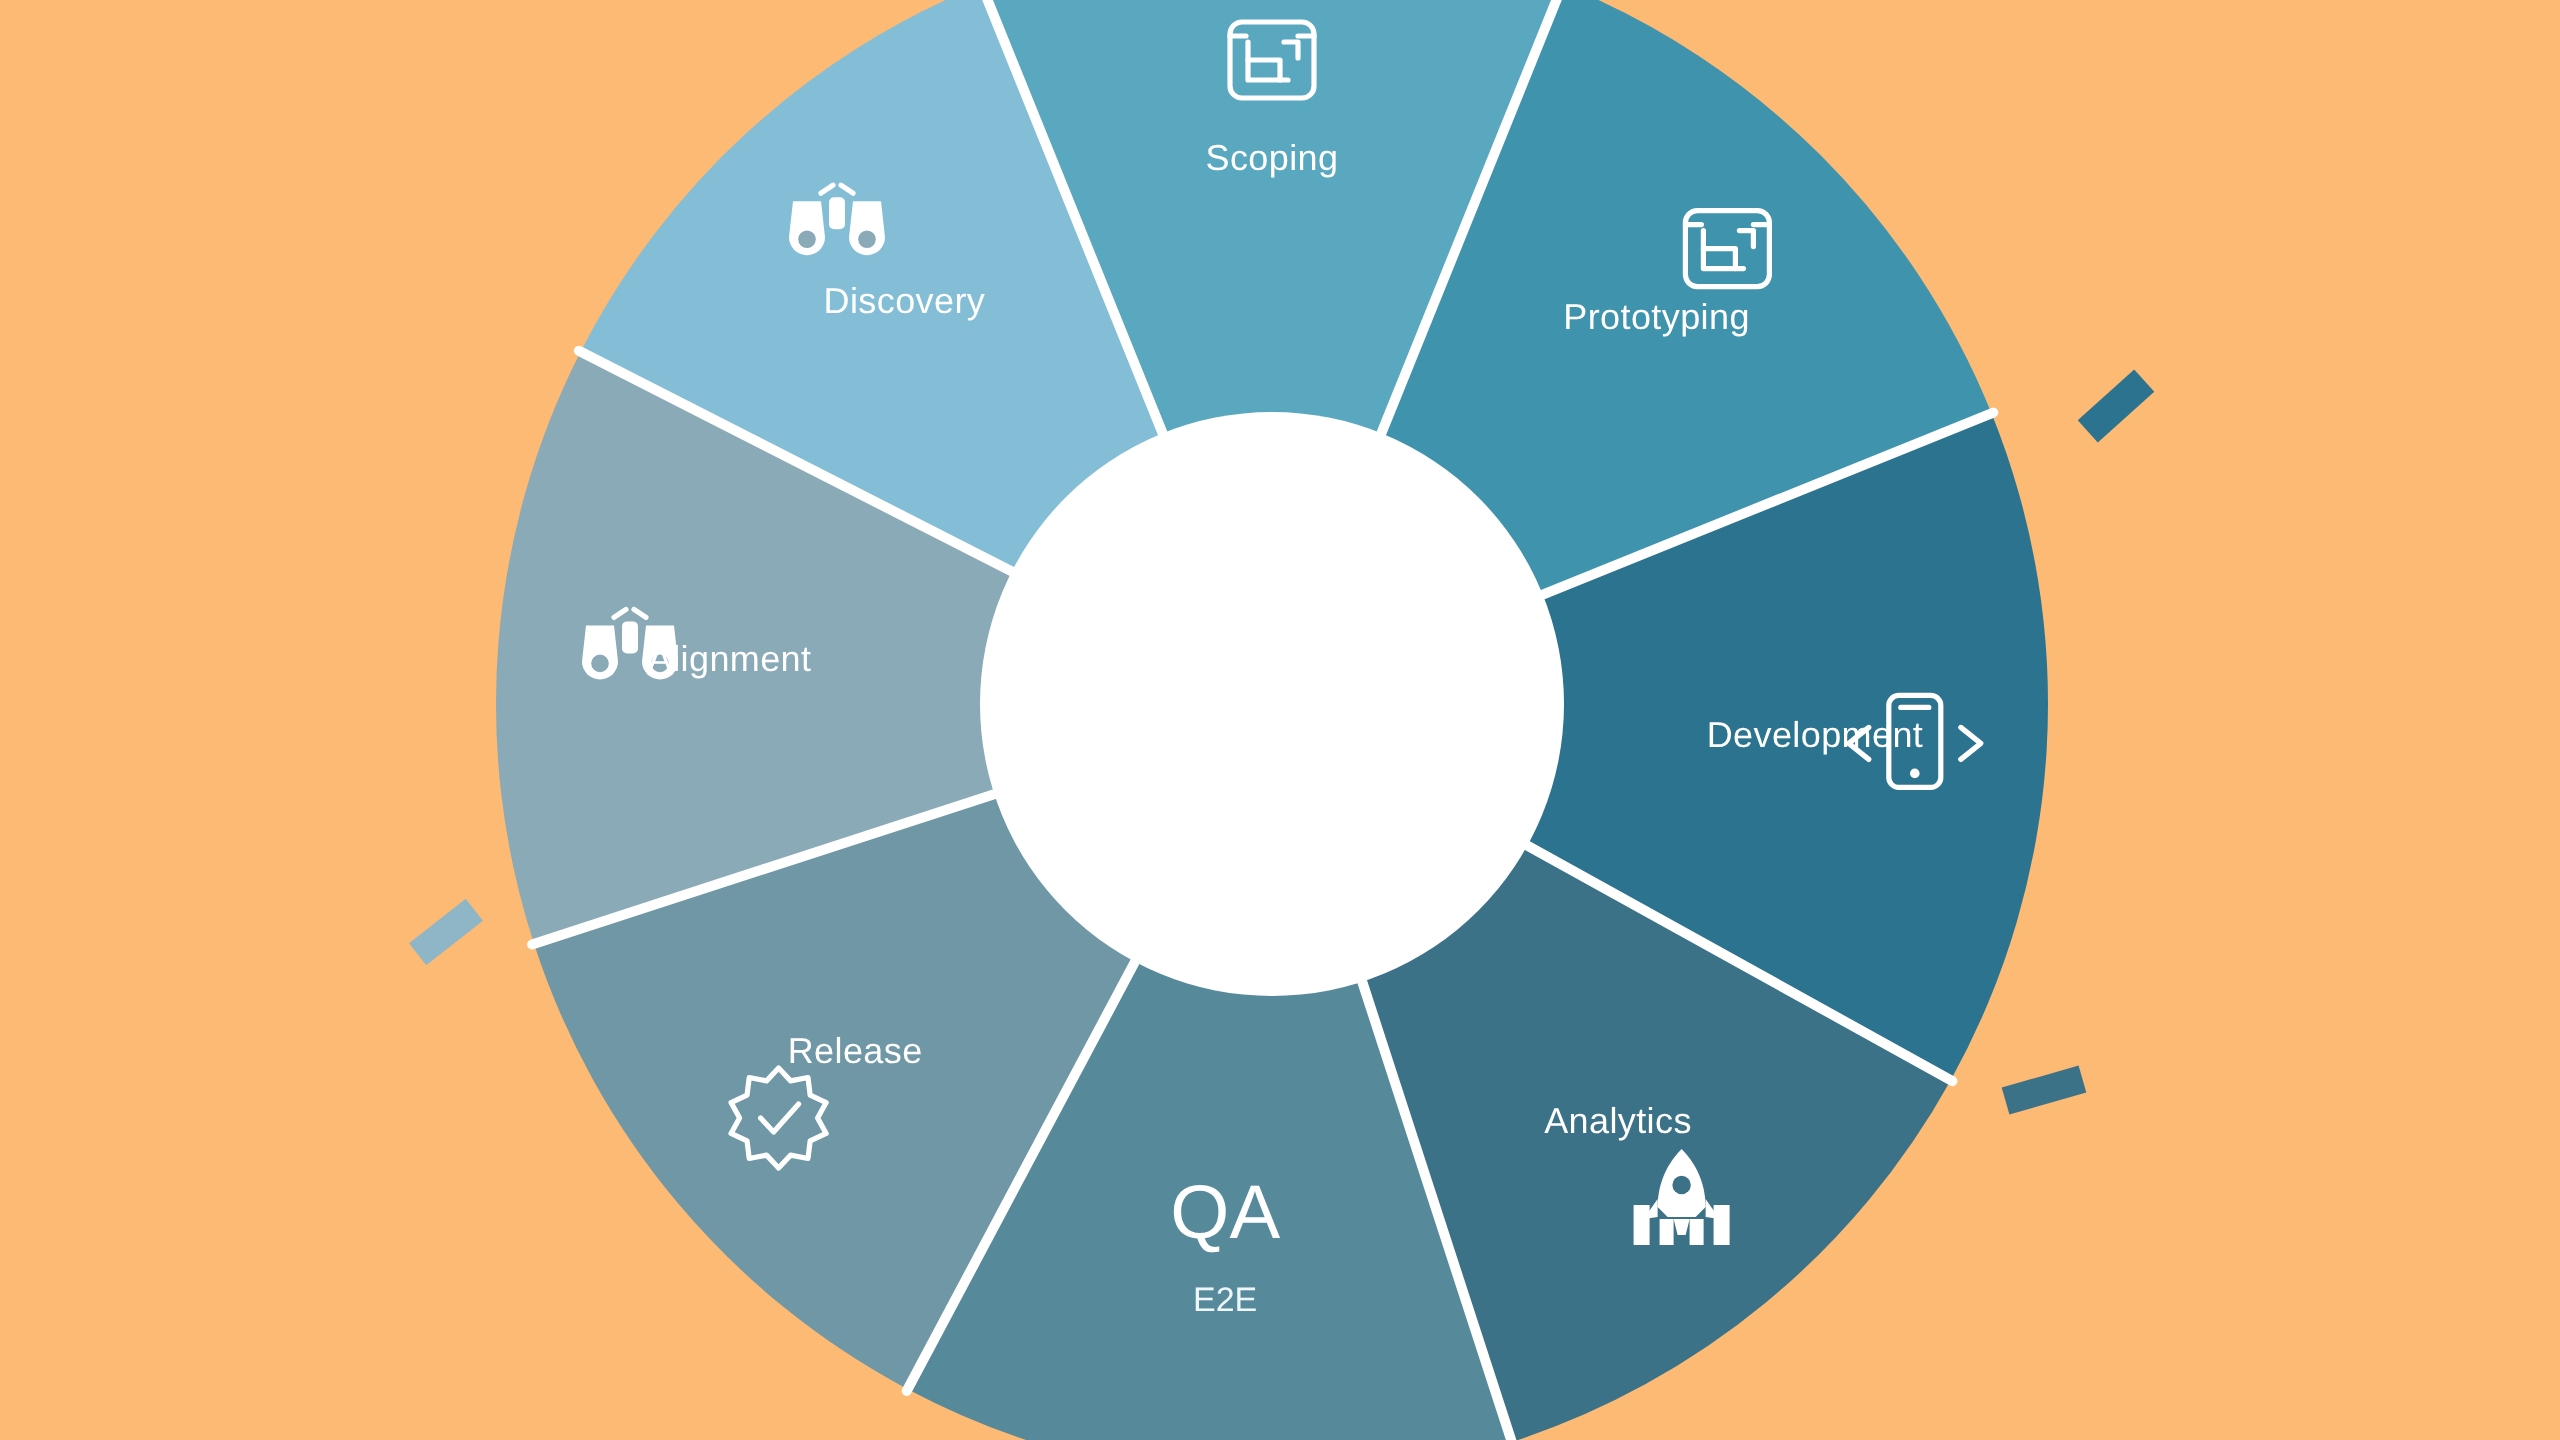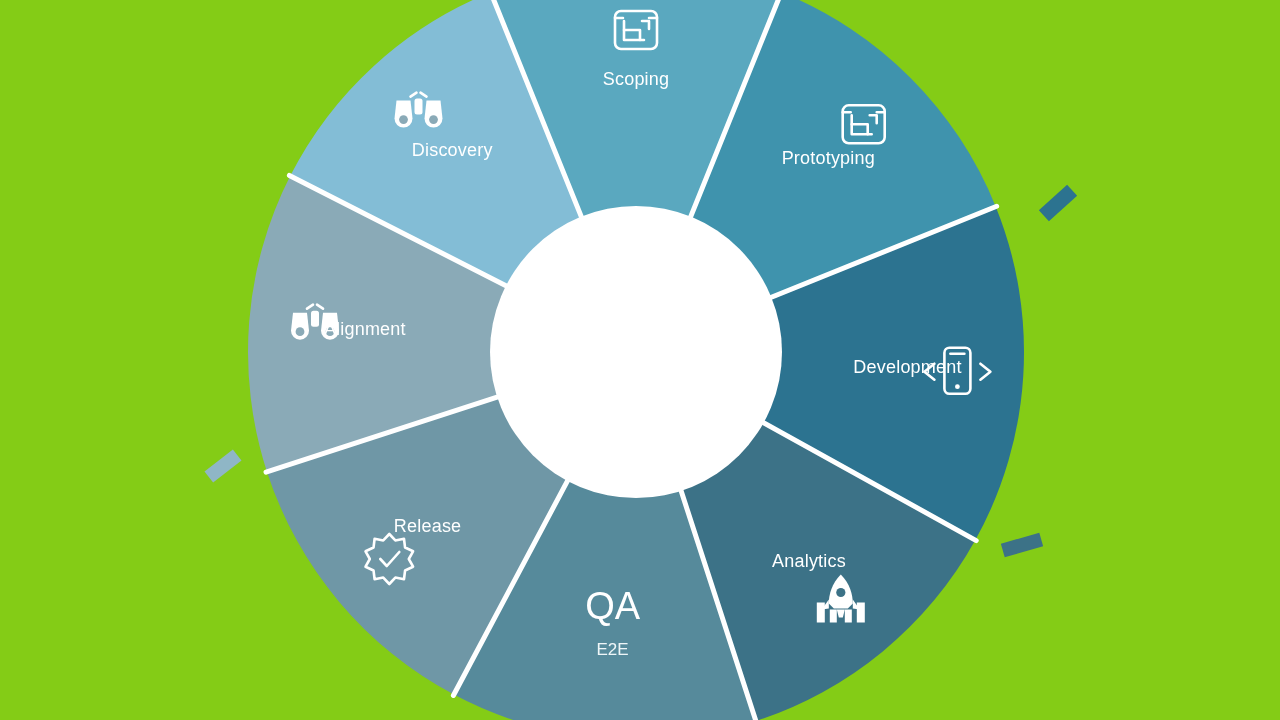--- a/index.html
+++ b/index.html
@@ -11,21 +11,21 @@
     width: 1280px;
     height: 720px;
     background: #ffffff;
     font-family: "Liberation Sans", sans-serif;
     overflow: hidden;
   }
   #stage {
     position: relative;
     width: 1280px;
     height: 720px;
-    background: #84cc16;
+    background: #fdba74;
   }
   #wheel-svg {
     position: absolute;
     left: 0;
     top: 0;
     width: 1280px;
     height: 720px;
     display: block;
   }
   .seg-label {

